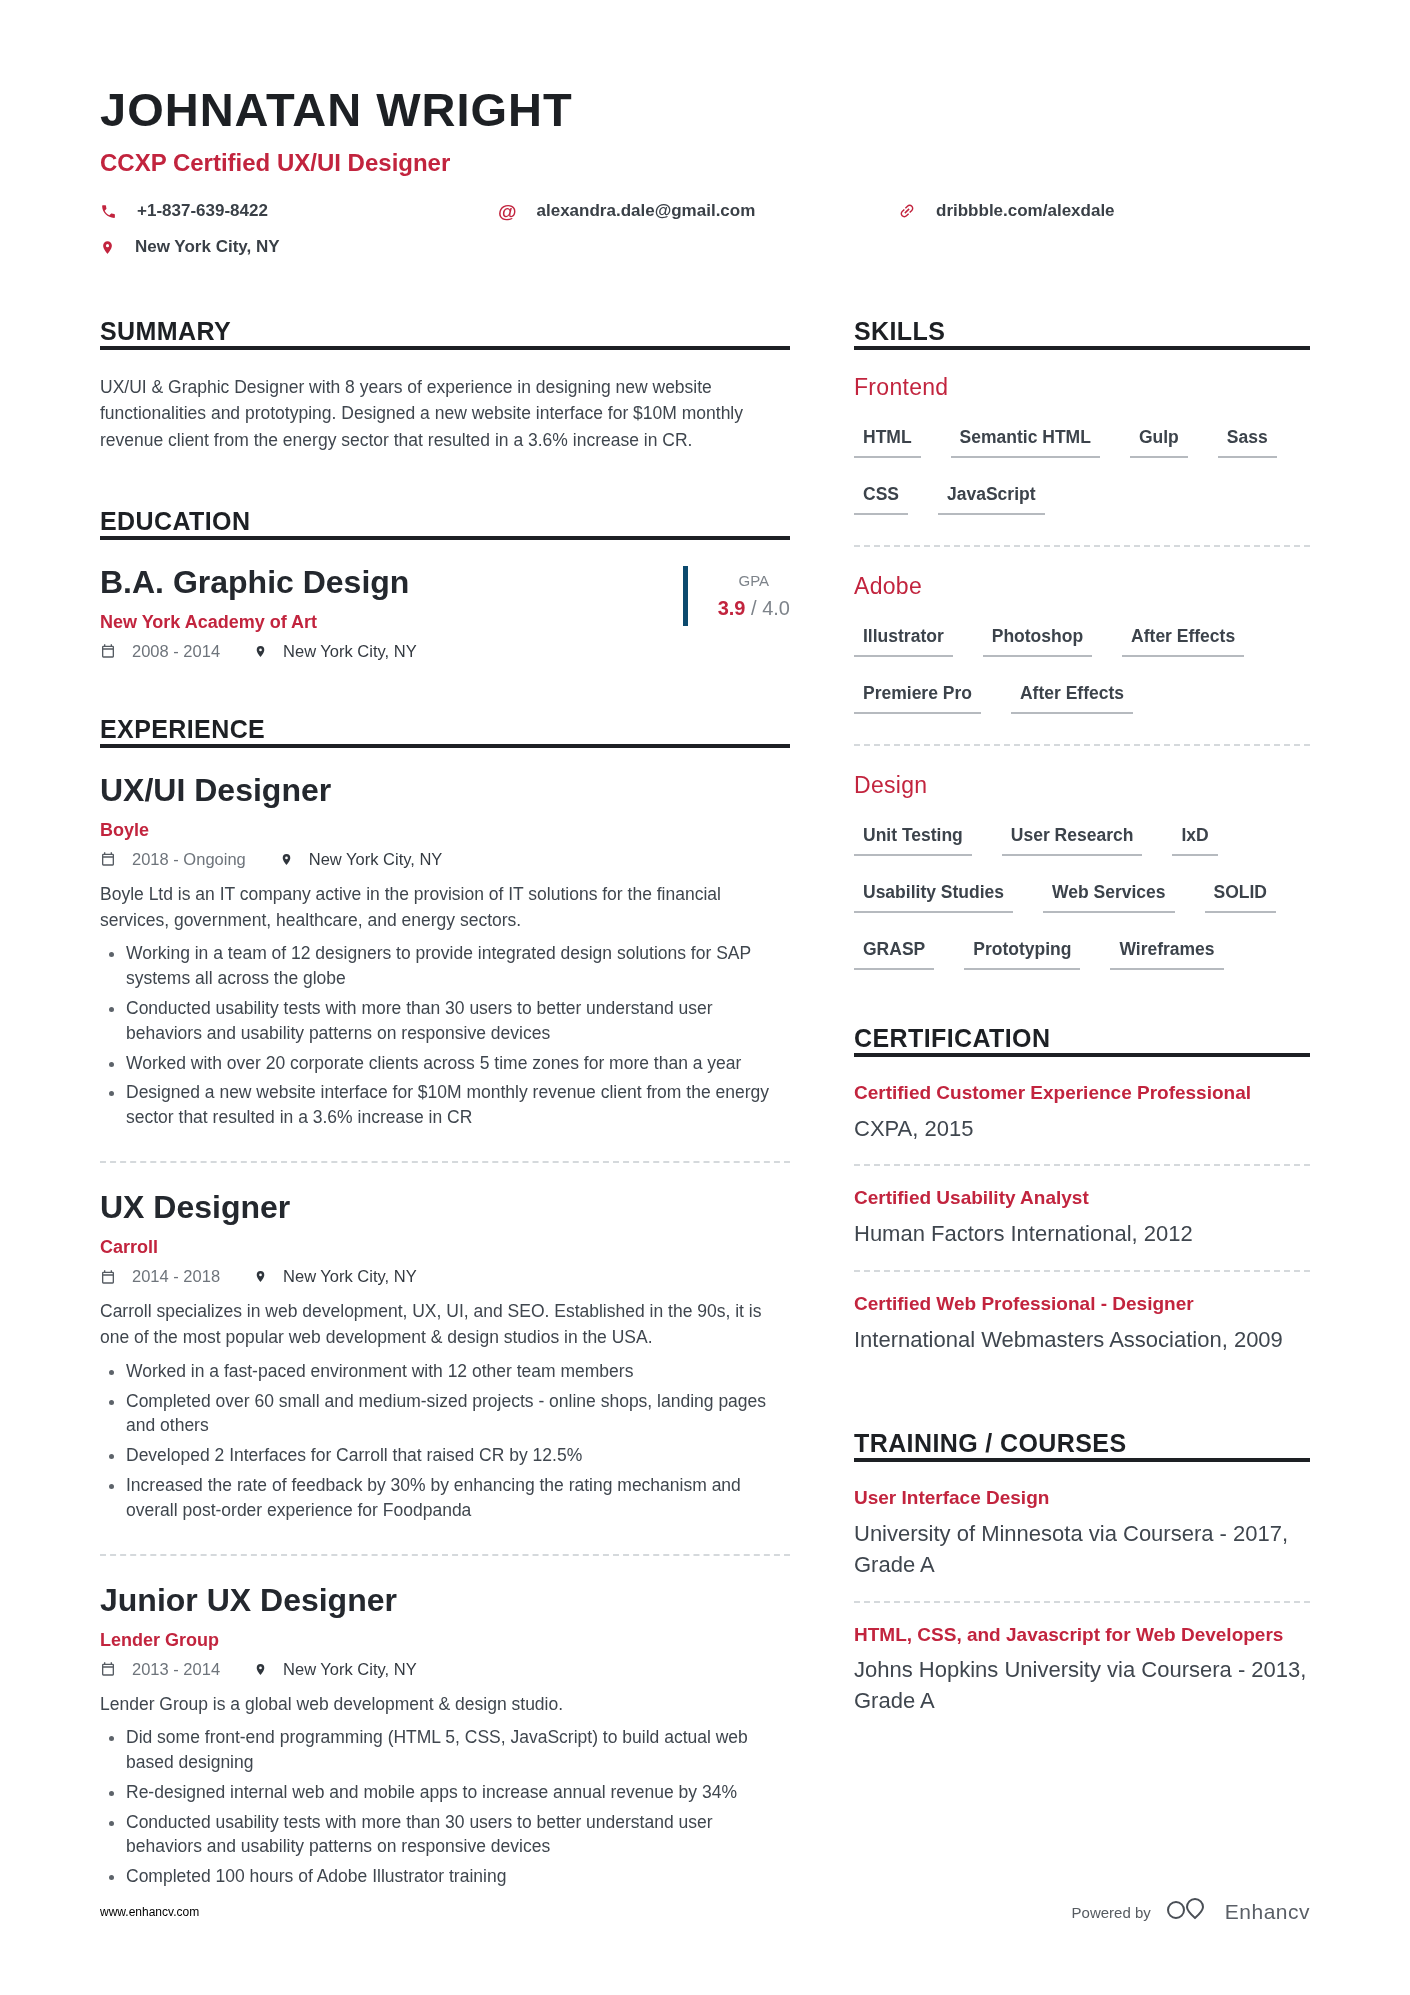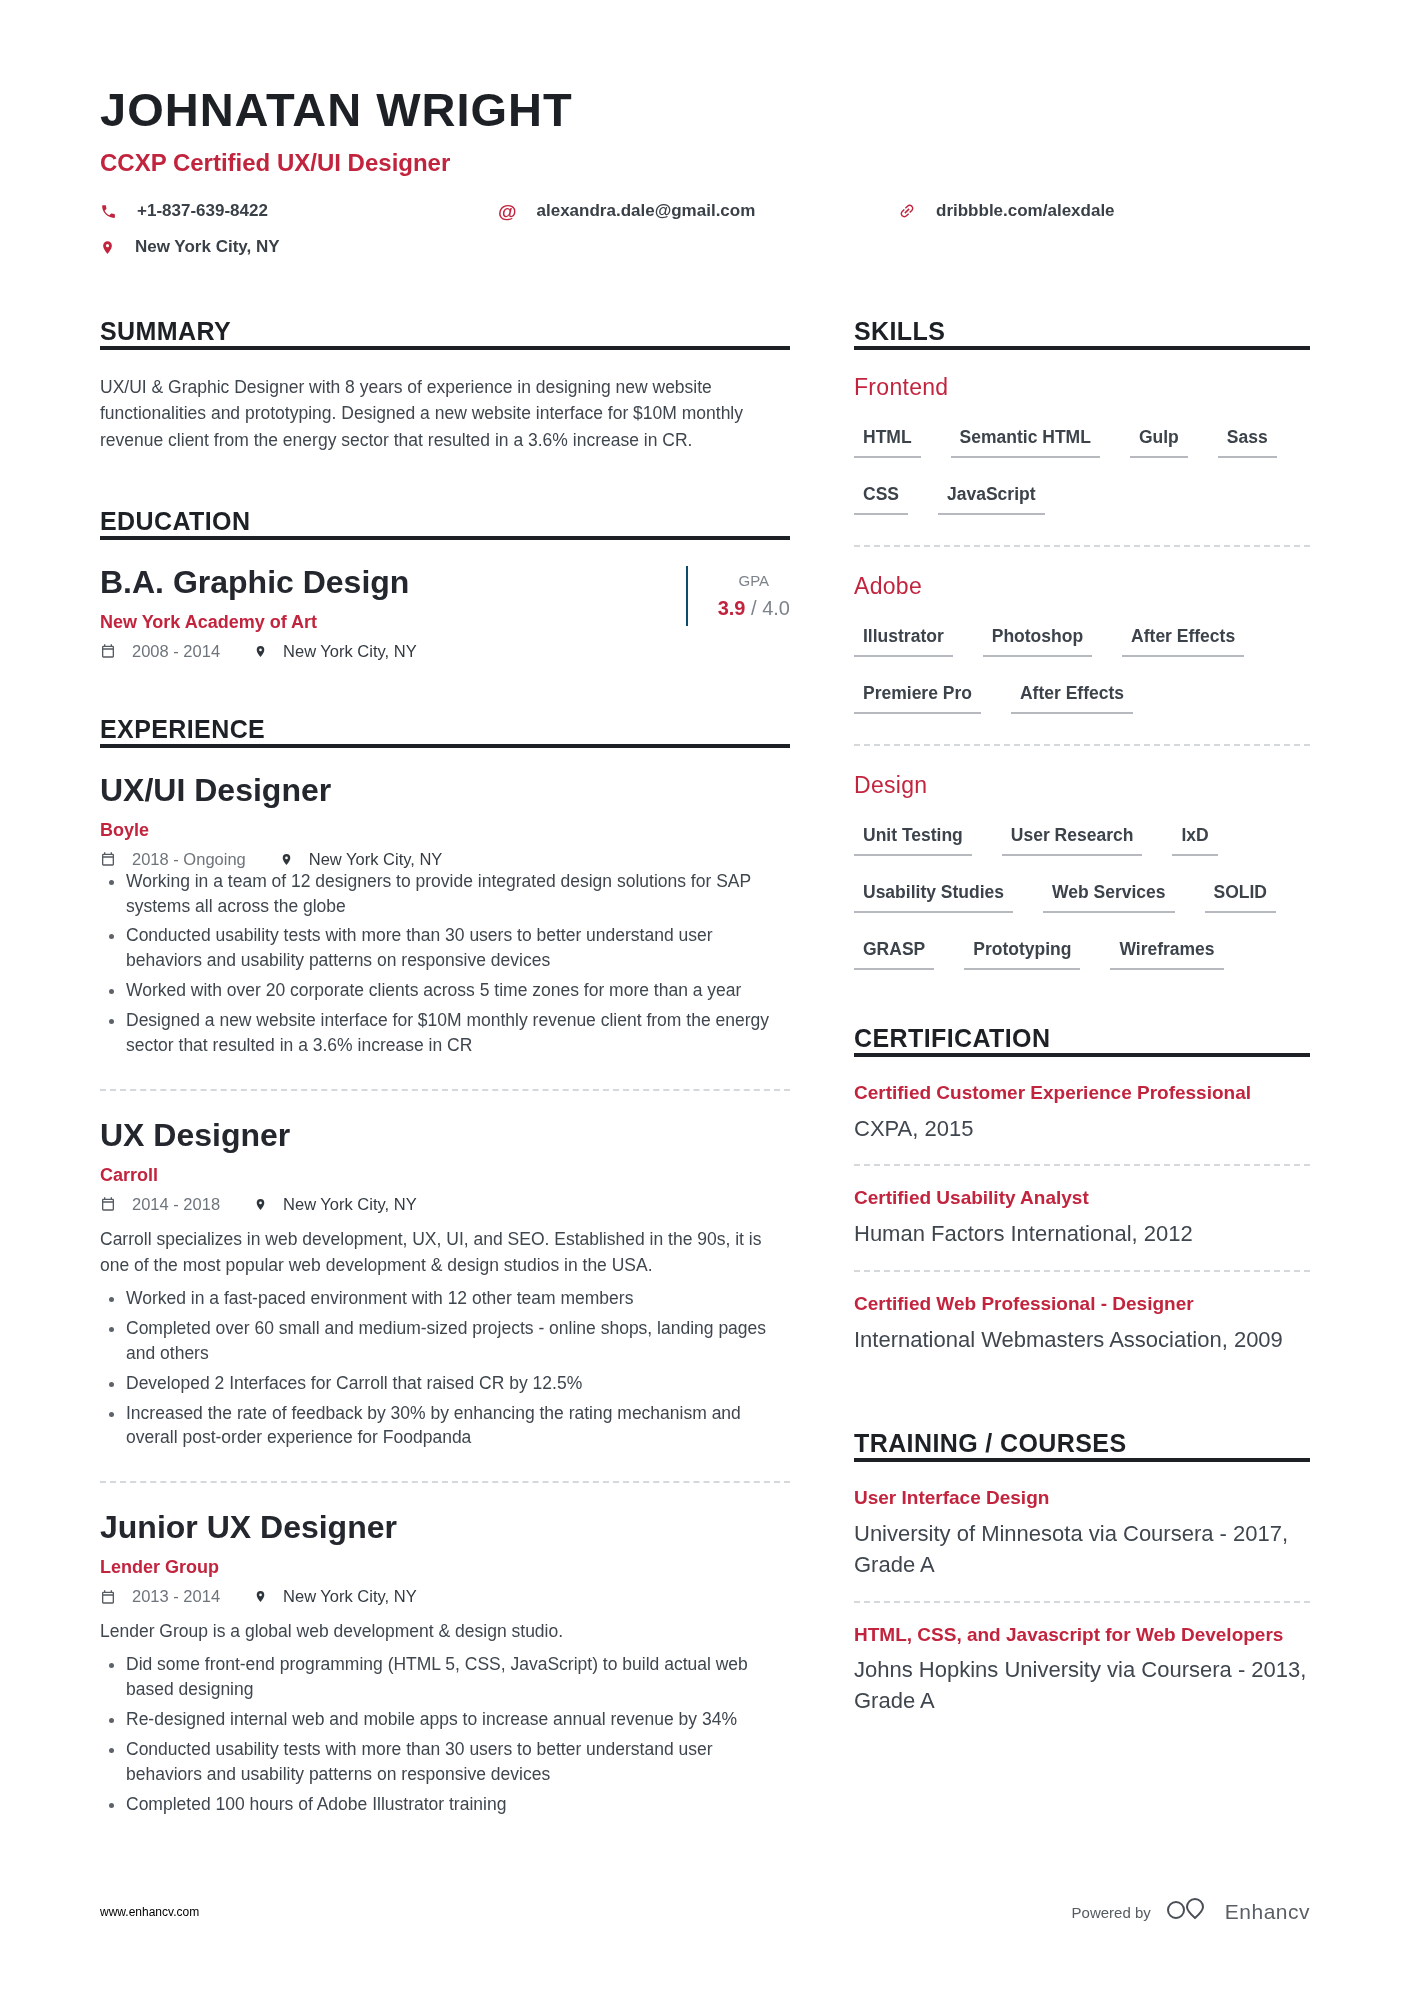--- a/index.html
+++ b/index.html
@@ -45,21 +45,21 @@
   
   .edu-row{display:flex;justify-content:space-between;align-items:flex-start;}
   .entry-title{font-size:32px;font-weight:700;color:var(--title-ink);margin-bottom:11px;}
   .entry-org{font-size:18px;font-weight:700;color:var(--accent);margin-bottom:9px;}
   .meta-row{display:flex;align-items:center;gap:34px;font-size:16.5px;}
   .meta-item{display:flex;align-items:center;gap:16px;}
   .meta-dates{color:var(--muted);font-weight:400;}
   .meta-dates .micon{color:#555b62;}
   .meta-loc{color:var(--meta-dark);font-weight:400;}
   .meta-loc .micon{color:#2f353c;}
-  .gpa-box{border-left:2px solid #0c4a6e;padding:6px 0 6px 30px;text-align:center;margin-top:2px;}
+  .gpa-box{border-left:5px solid #0c4a6e;padding:6px 0 6px 30px;text-align:center;margin-top:2px;}
   .gpa-label{font-size:15px;color:#7d838a;margin-bottom:8px;}
   .gpa-value-row{font-size:20px;color:#7d838a;}
   .gpa-value-row .gpa-val{color:var(--accent);font-weight:700;}
 
   
   .job{padding:26px 0;}
   .job:first-of-type{padding-top:0;}
   .job + .job{border-top:2px dashed var(--dash);}
   .job .desc{margin:12px 0 8px;}
   .bullets{list-style:disc;padding-left:26px;}
@@ -189,20 +189,21 @@
             </span>
             <span class="meta-item meta-loc">
               <span class="micon">
                 <svg class="icon" width="13" height="15" viewBox="0 0 24 24" fill="currentColor">
                     <path d="M12 2a7 7 0 0 0-7 7c0 5.25 7 13 7 13s7-7.75 7-13a7 7 0 0 0-7-7zm0 9.5a2.5 2.5 0 1 1 0-5 2.5 2.5 0 0 1 0 5z"></path>
                   </svg>
               </span>
               <span>New York City, NY</span>
             </span>
           </div>
+          <p class="body-text desc">Boyle Ltd is an IT company active in the provision of IT solutions for the financial services, government, healthcare, and energy sectors.</p>
           <ul class="bullets">
             <li>Working in a team of 12 designers to provide integrated design solutions for SAP systems all across the globe</li>
             <li>Conducted usability tests with more than 30 users to better understand user behaviors and usability patterns on responsive devices</li>
             <li>Worked with over 20 corporate clients across 5 time zones for more than a year</li>
             <li>Designed a new website interface for $10M monthly revenue client from the energy sector that resulted in a 3.6% increase in CR</li>
           </ul>
         </div>
 
         <div class="job">
           <div class="entry-title">UX Designer</div>

